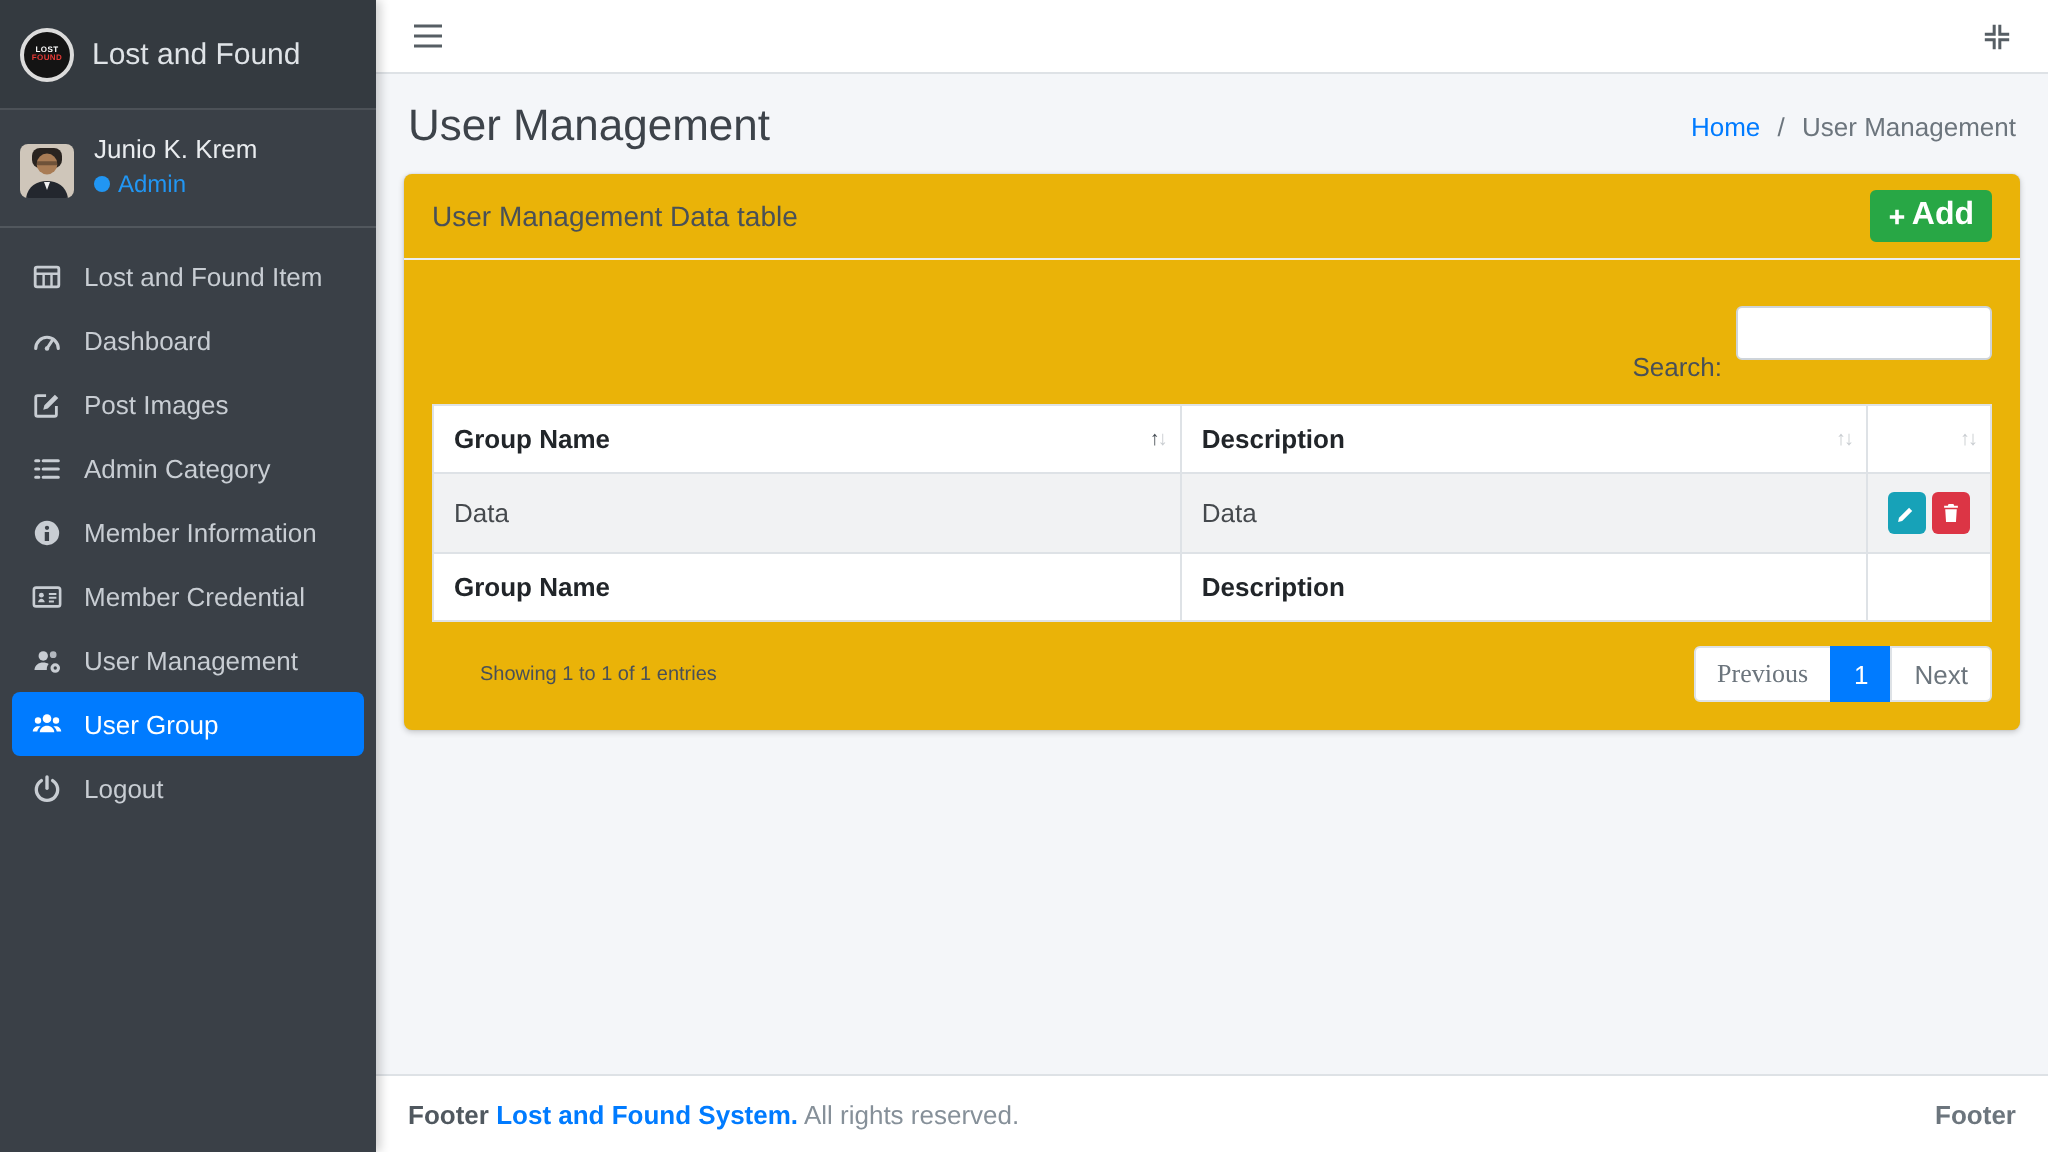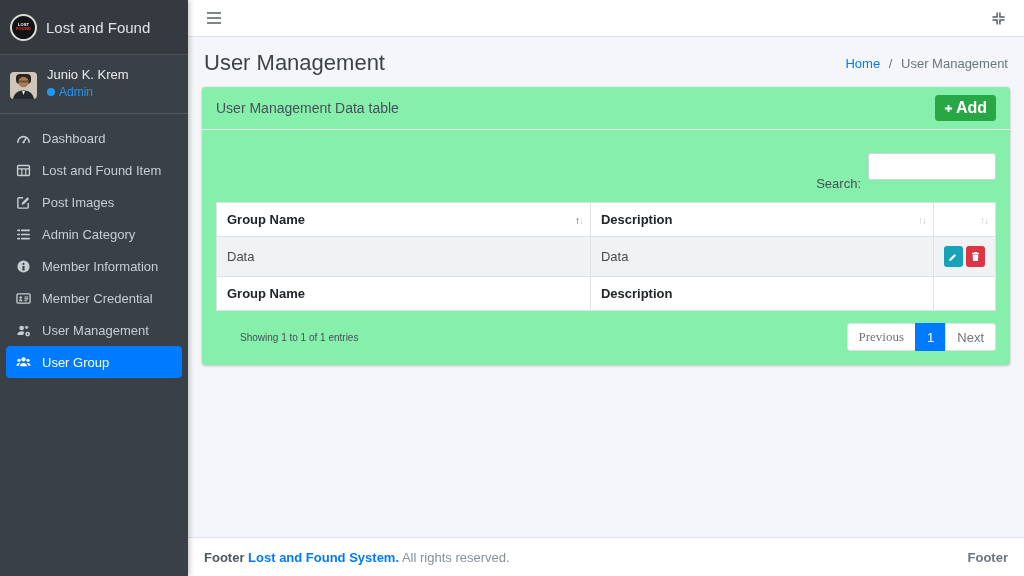--- a/index.html
+++ b/index.html
@@ -28,21 +28,21 @@
   .main { flex:1; display:flex; flex-direction:column; min-width:0; }
   .navbar { height:37px; background:#fff; border-bottom:1px solid #dee2e6; display:flex; align-items:center; justify-content:space-between; padding:0 14px; }
   .icon-btn { background:none; border:none; cursor:pointer; color:#565e64; display:flex; align-items:center; padding:4px; }
   .content { flex:1; overflow:hidden; }
   .content-header { display:flex; align-items:center; justify-content:space-between; padding:13px 16px 11px 16px; }
   .page-title { font-size:22px; font-weight:400; color:#3d434a; }
   .breadcrumb { font-size:13px; color:#6c757d; }
   .breadcrumb a { color:#007bff; text-decoration:none; cursor:pointer; }
   .breadcrumb .sep { margin:0 5px; color:#6c757d; }
 
-  .card { background:#86efac; margin:0 14px; border-radius:4px; box-shadow:0 0 1px rgba(0,0,0,.125), 0 1px 3px rgba(0,0,0,.2); }
+  .card { background:#eab308; margin:0 14px; border-radius:4px; box-shadow:0 0 1px rgba(0,0,0,.125), 0 1px 3px rgba(0,0,0,.2); }
   .card-header { display:flex; align-items:center; justify-content:space-between; padding:8px 14px; border-bottom:1px solid #ebeef1; min-height:37px; }
   .card-title { font-size:14px; color:#495057; }
   .btn-add { background:#28a745; color:#fff; border:1px solid #28a745; border-radius:3px; font-size:16px; font-weight:bold; padding:3px 8px; display:flex; align-items:center; gap:3px; cursor:pointer; }
   .card-body { padding:12px 14px 14px 14px; }
 
   .search-row { display:flex; justify-content:flex-end; align-items:center; margin-bottom:11px; }
   .search-row label { font-size:13px; color:#495057; margin-right:7px;margin-top:34px; }
   .search-input { width:128px; height:27px; border:1px solid #ced4da; border-radius:3px; padding:0 6px; font-size:13px; }
 
   table.dt { width:100%; border-collapse:collapse; font-size:13px; color:#45494d; }
@@ -101,35 +101,35 @@
         <span class="role-dot"></span>
         <span>Admin</span>
       </div>
     </div>
   </div>
 
   <nav class="nav">
     <a class="nav-item">
       <span class="nicon">
         <svg width="15" height="15" viewBox="0 0 16 16">
+            <rect x="1.7" y="2.7" width="12.6" height="10.6" rx="1" fill="none" stroke="currentColor" stroke-width="1.5"></rect>
+            <path d="M1.7 6.3h12.6M6.2 6.3v7M10.4 6.3v7" stroke="currentColor" stroke-width="1.3"></path>
+          </svg>
+      </span>
+      <span class="nlabel">Lost and Found Item</span>
+    </a>
+    <a class="nav-item">
+      <span class="nicon">
+        <svg width="15" height="15" viewBox="0 0 16 16">
             <path d="M2 12a6 6 0 1 1 12 0" fill="none" stroke="currentColor" stroke-width="1.7" stroke-linecap="round"></path>
             <path d="M8 12l3-4.6" stroke="currentColor" stroke-width="1.6" stroke-linecap="round"></path>
             <circle cx="8" cy="12" r="1.2" fill="currentColor"></circle>
           </svg>
       </span>
       <span class="nlabel">Dashboard</span>
-    </a>
-    <a class="nav-item">
-      <span class="nicon">
-        <svg width="15" height="15" viewBox="0 0 16 16">
-            <rect x="1.7" y="2.7" width="12.6" height="10.6" rx="1" fill="none" stroke="currentColor" stroke-width="1.5"></rect>
-            <path d="M1.7 6.3h12.6M6.2 6.3v7M10.4 6.3v7" stroke="currentColor" stroke-width="1.3"></path>
-          </svg>
-      </span>
-      <span class="nlabel">Lost and Found Item</span>
     </a>
     <a class="nav-item">
       <span class="nicon">
         <svg width="15" height="15" viewBox="0 0 16 16">
             <path d="M13 8.5V13a1 1 0 0 1-1 1H3a1 1 0 0 1-1-1V4a1 1 0 0 1 1-1h4.5" fill="none" stroke="currentColor" stroke-width="1.5"></path>
             <path d="M6 10.5l.6-2.4 5.6-5.6 1.8 1.8-5.6 5.6-2.4.6z" fill="currentColor"></path>
           </svg>
       </span>
       <span class="nlabel">Post Images</span>
     </a>
@@ -176,20 +176,29 @@
         <svg width="15" height="15" viewBox="0 0 16 16">
             <circle cx="8" cy="4.6" r="2.3" fill="currentColor"></circle>
             <path d="M4.1 11.9c.2-2.2 1.9-3.5 3.9-3.5s3.7 1.3 3.9 3.5z" fill="currentColor"></path>
             <circle cx="3.2" cy="5.6" r="1.7" fill="currentColor"></circle>
             <path d="M.4 11.4c.2-1.7 1.4-2.8 3-2.8.4 0 .8.1 1.2.2-1 .7-1.6 1.5-1.8 2.6z" fill="currentColor"></path>
             <circle cx="12.8" cy="5.6" r="1.7" fill="currentColor"></circle>
             <path d="M15.6 11.4c-.2-1.7-1.4-2.8-3-2.8-.4 0-.8.1-1.2.2 1 .7 1.6 1.5 1.8 2.6z" fill="currentColor"></path>
           </svg>
       </span>
       <span class="nlabel">User Group</span>
+    </a>
+    <a class="nav-item">
+      <span class="nicon">
+        <svg width="15" height="15" viewBox="0 0 16 16">
+            <path d="M8 1.6v6" stroke="currentColor" stroke-width="1.8" stroke-linecap="round"></path>
+            <path d="M5 3.5a5.7 5.7 0 1 0 6 0" fill="none" stroke="currentColor" stroke-width="1.8" stroke-linecap="round"></path>
+          </svg>
+      </span>
+      <span class="nlabel">Logout</span>
     </a>
   </nav>
 </aside>
 
 <div class="main">
 
   <div class="navbar">
     <button class="icon-btn">
       <svg width="16" height="14" viewBox="0 0 16 14">
           <path d="M1 2h14M1 7h14M1 12h14" stroke="currentColor" stroke-width="1.5"></path>

